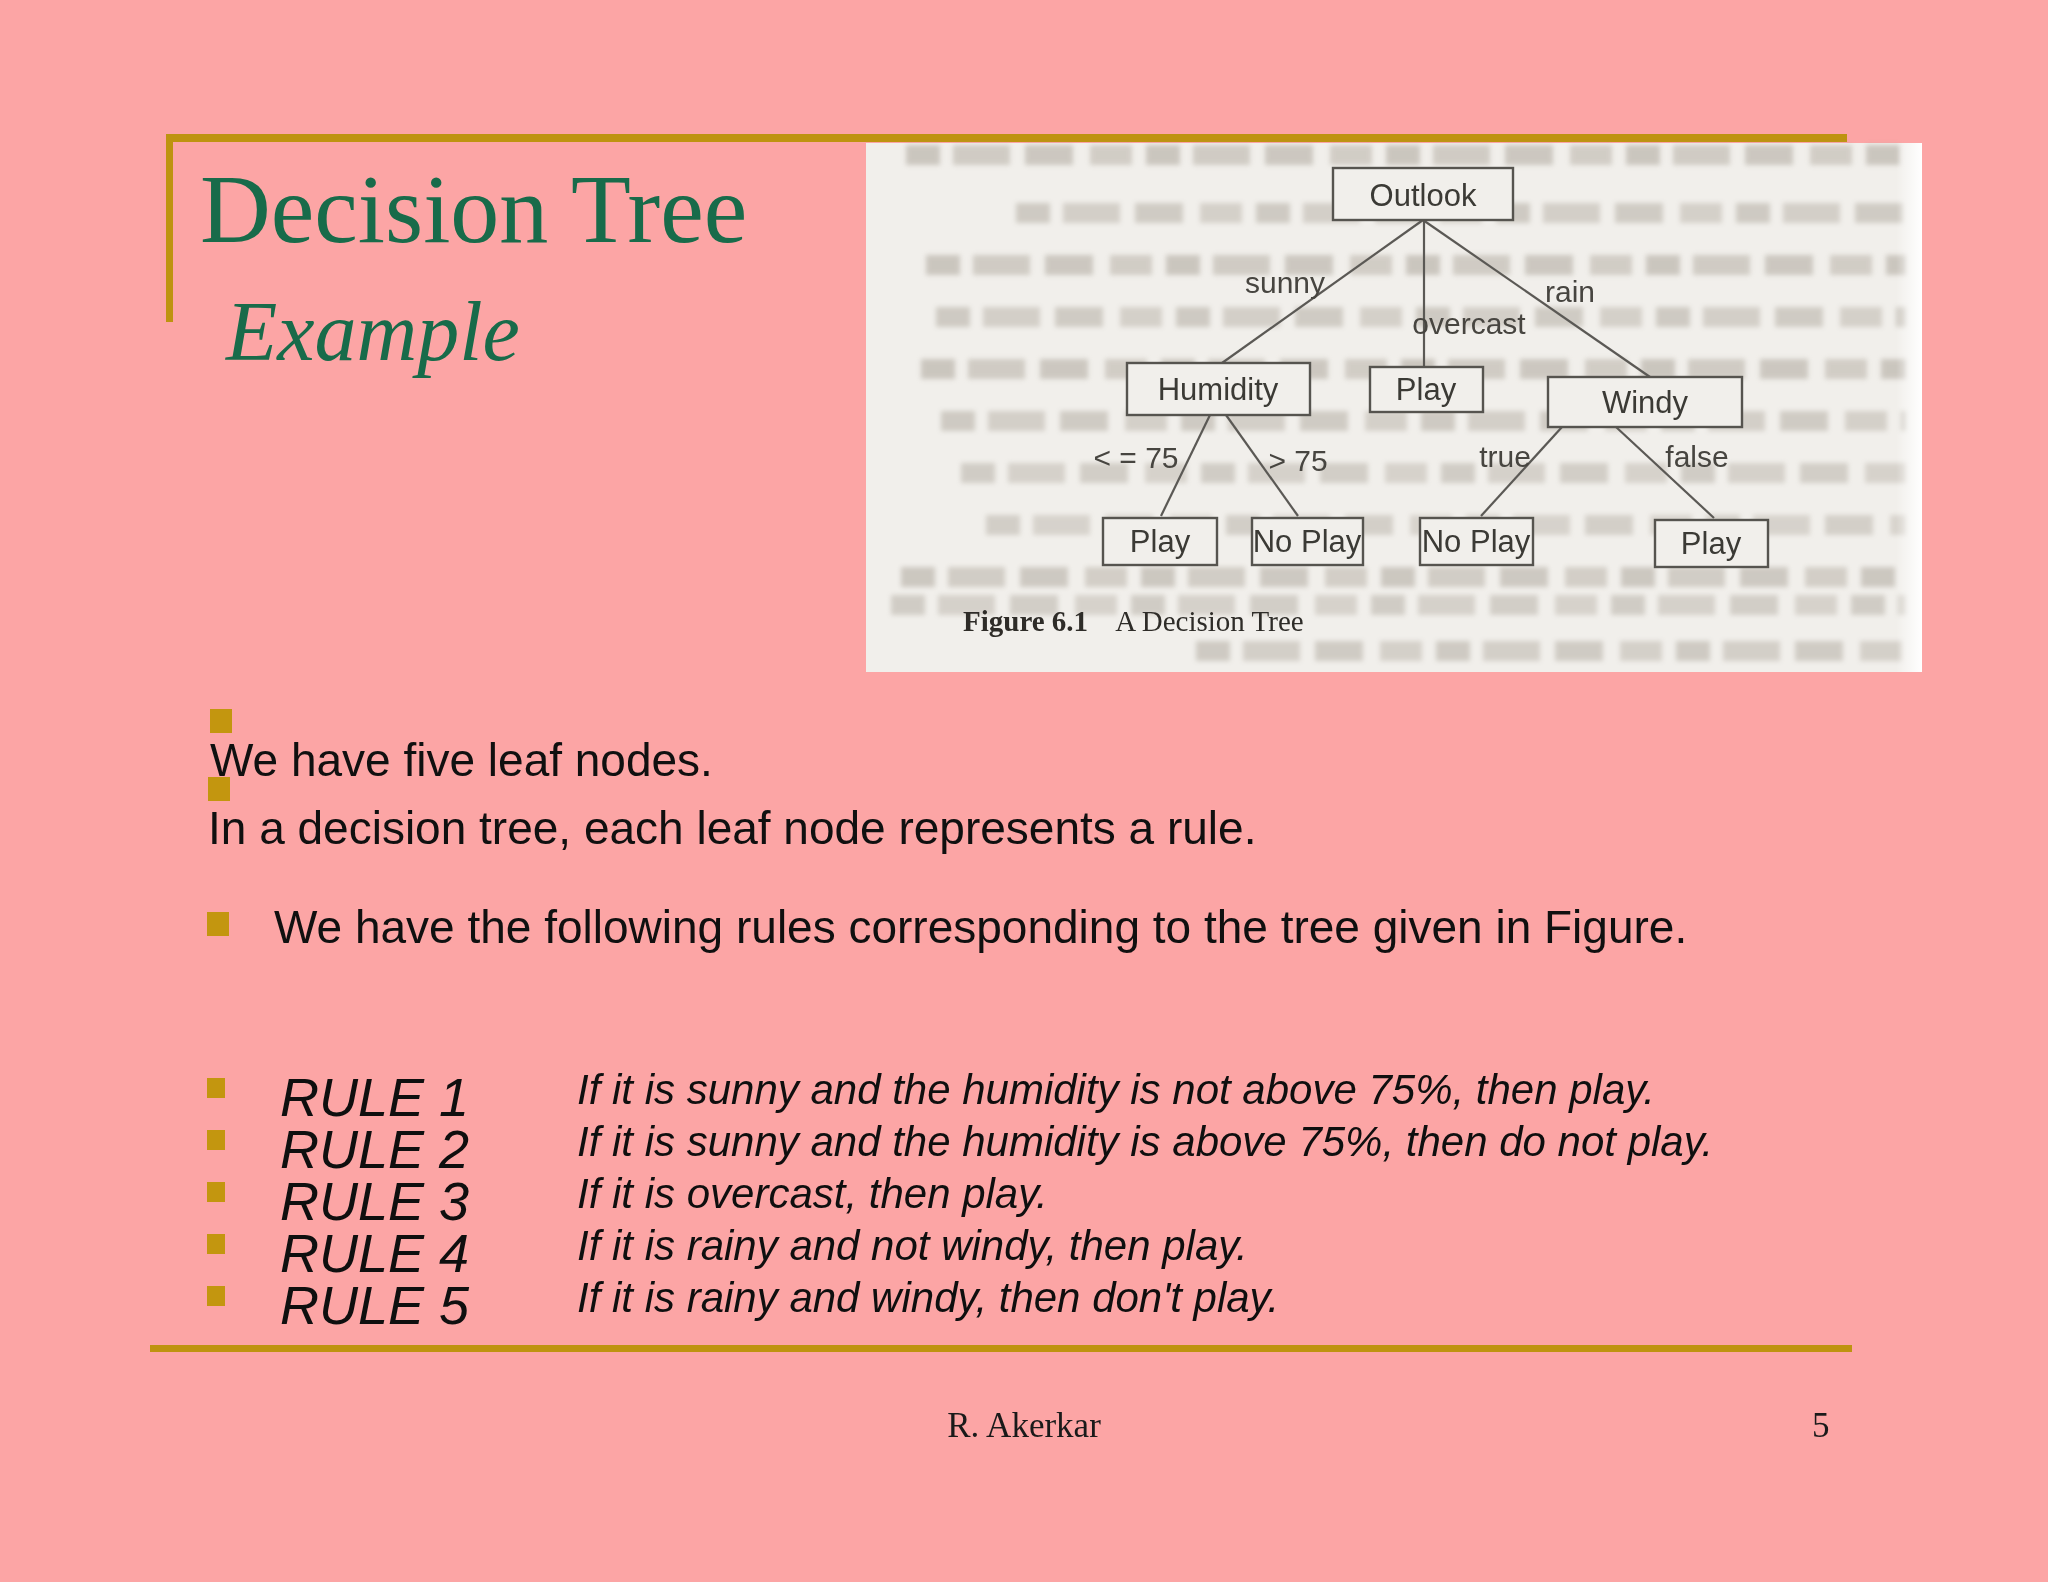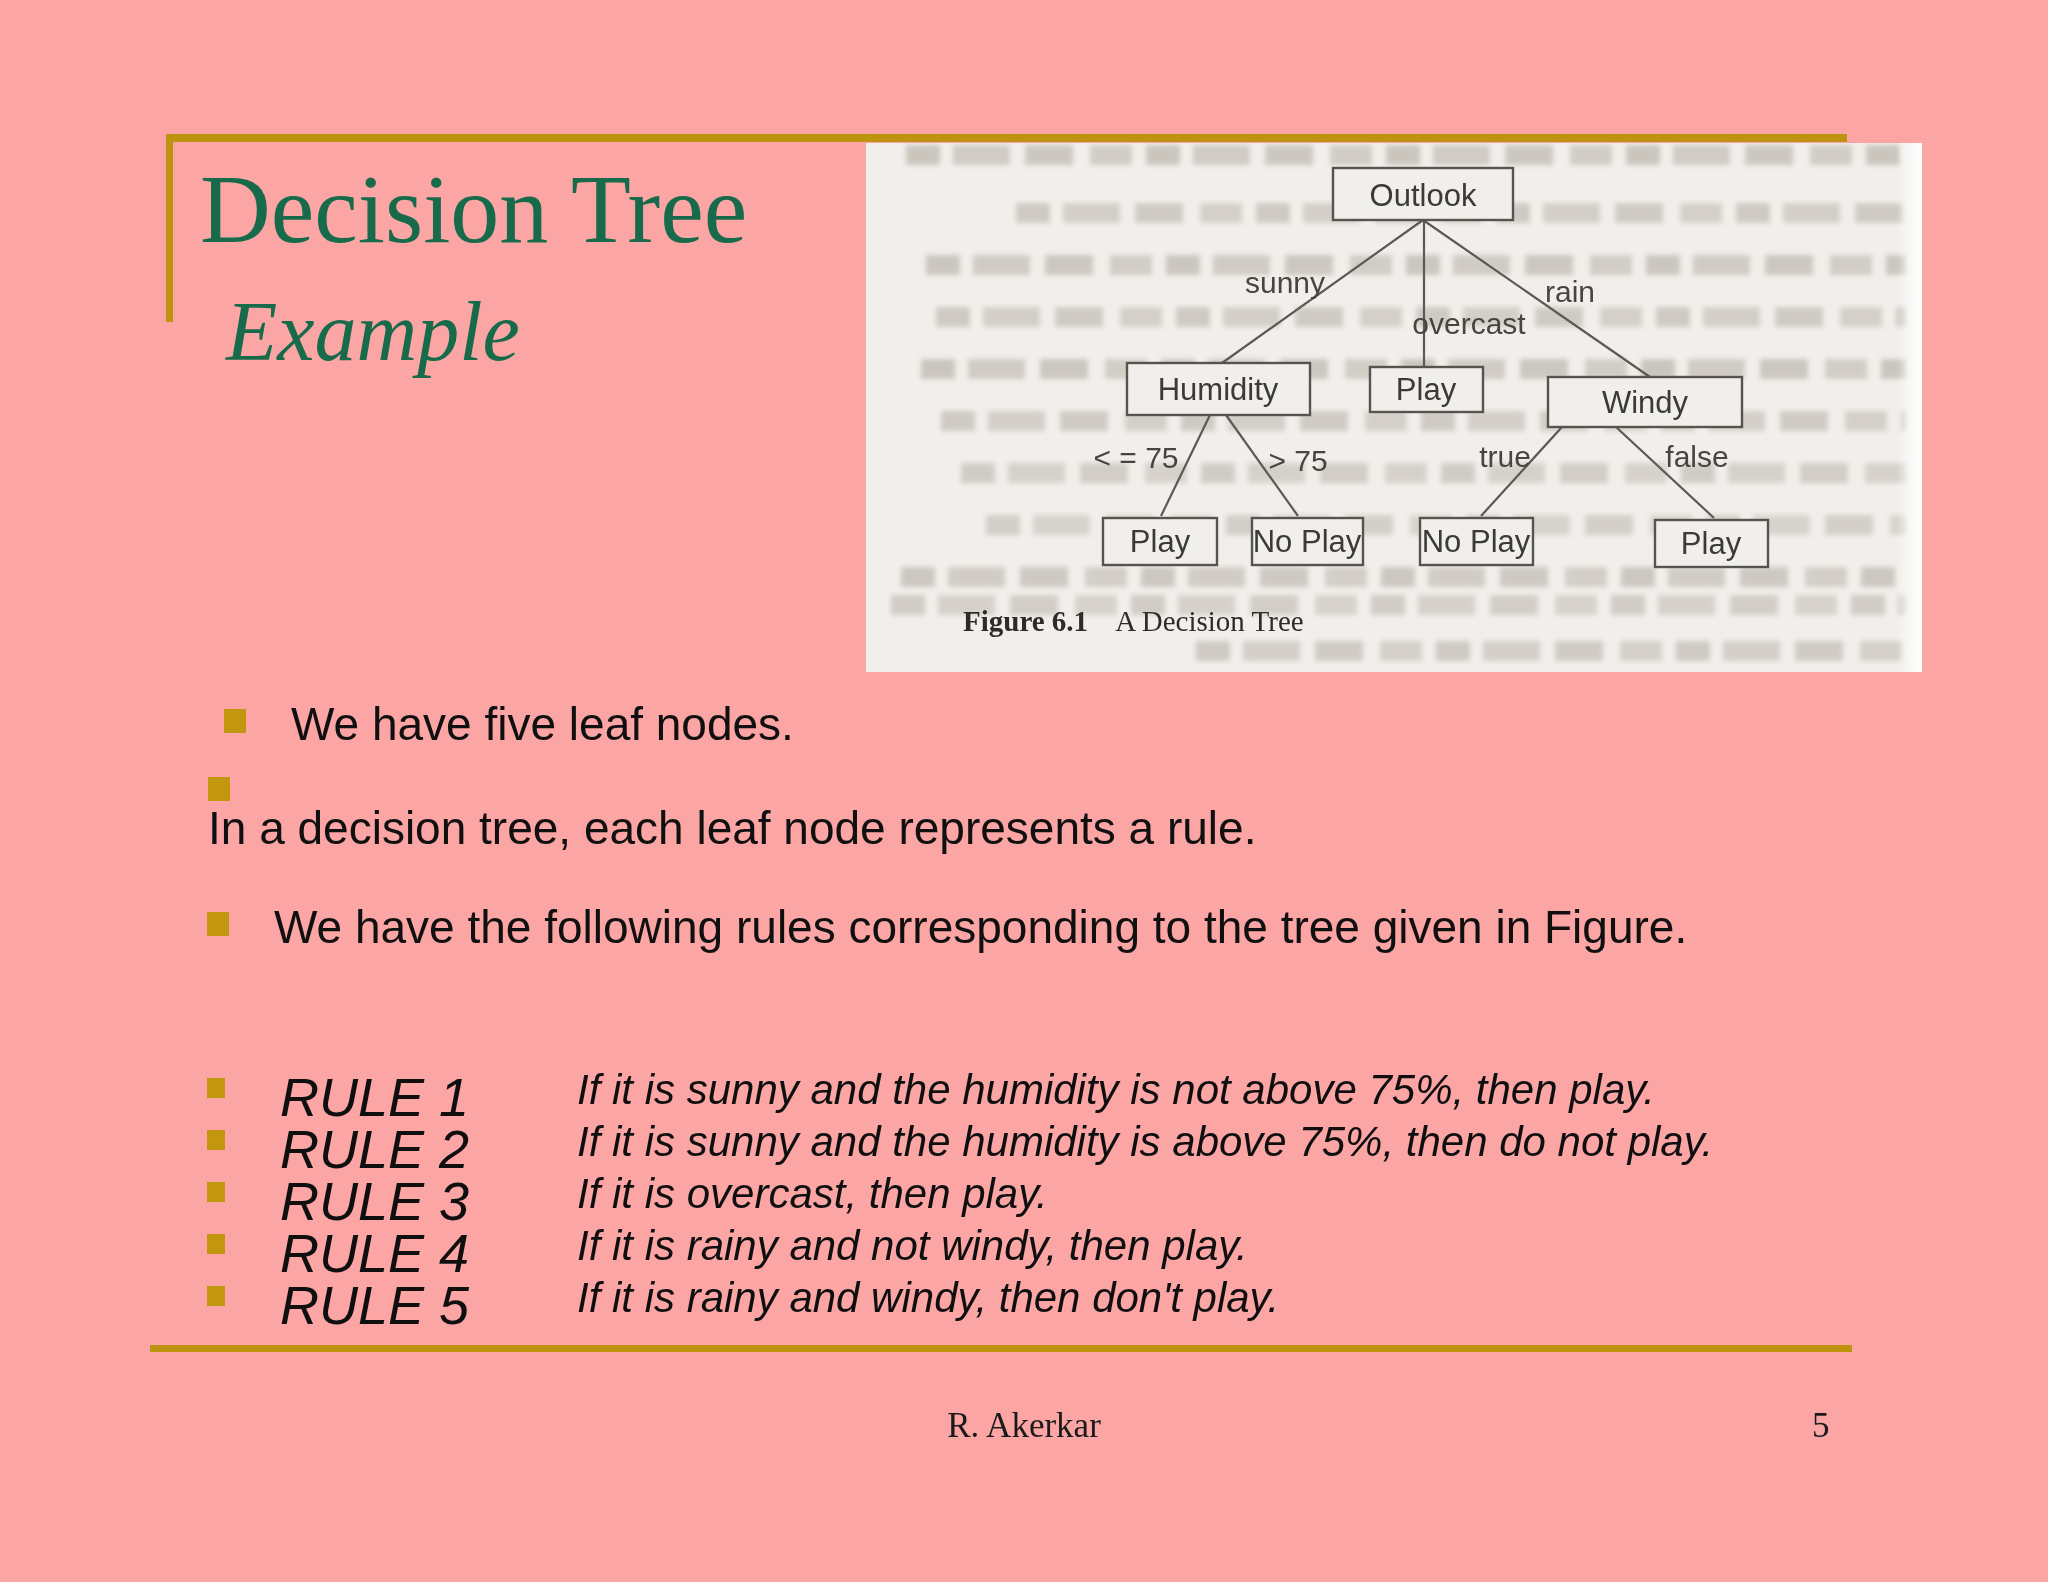--- a/index.html
+++ b/index.html
@@ -58,21 +58,21 @@
   #fig-caption .cap-label{font-weight:bold;}
   #fig-caption .cap-text{margin-left:27px;}
 
   
   .bullet-row{position:absolute;display:flex;align-items:flex-start;color:#101010;}
   .bullet-marker{
     flex:0 0 auto;width:22px;height:24px;background:#C3960F;
     margin-top:12px;margin-right:45px;
   }
   .bullet-text{font-size:46px;line-height:1.19;color:#101010;}
-  #bullet-0{left:224px;top:697px;}
+  #bullet-0{left:210px;top:697px;flex-direction:column;}
   #bullet-1{left:208px;top:765px;flex-direction:column;}
   #bullet-2{left:207px;top:900px;}
   #bullet-2 .bullet-text{max-width:1430px;}
 
   
   .rule-row{position:absolute;display:flex;align-items:flex-start;}
   .rule-marker{
     flex:0 0 auto;width:18px;height:20px;background:#C3960F;
     margin-top:13px;margin-right:55px;
   }

